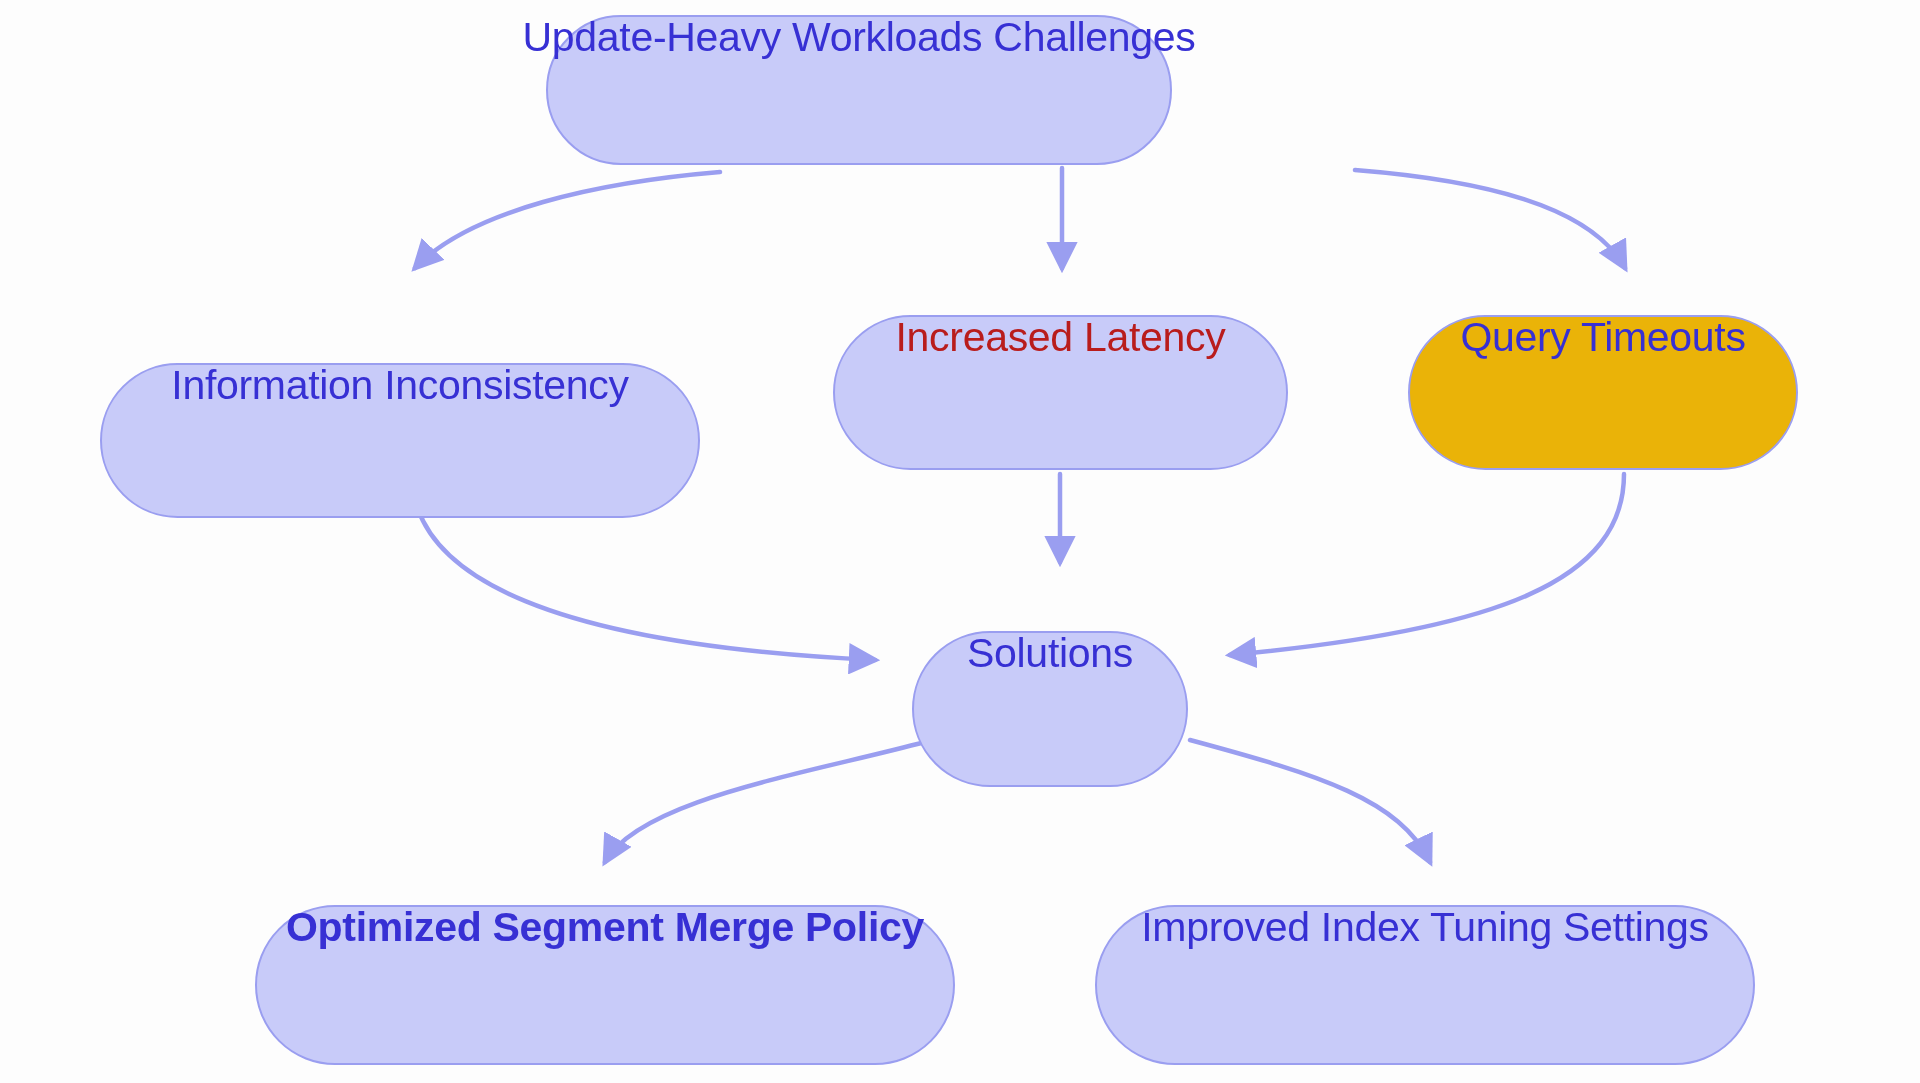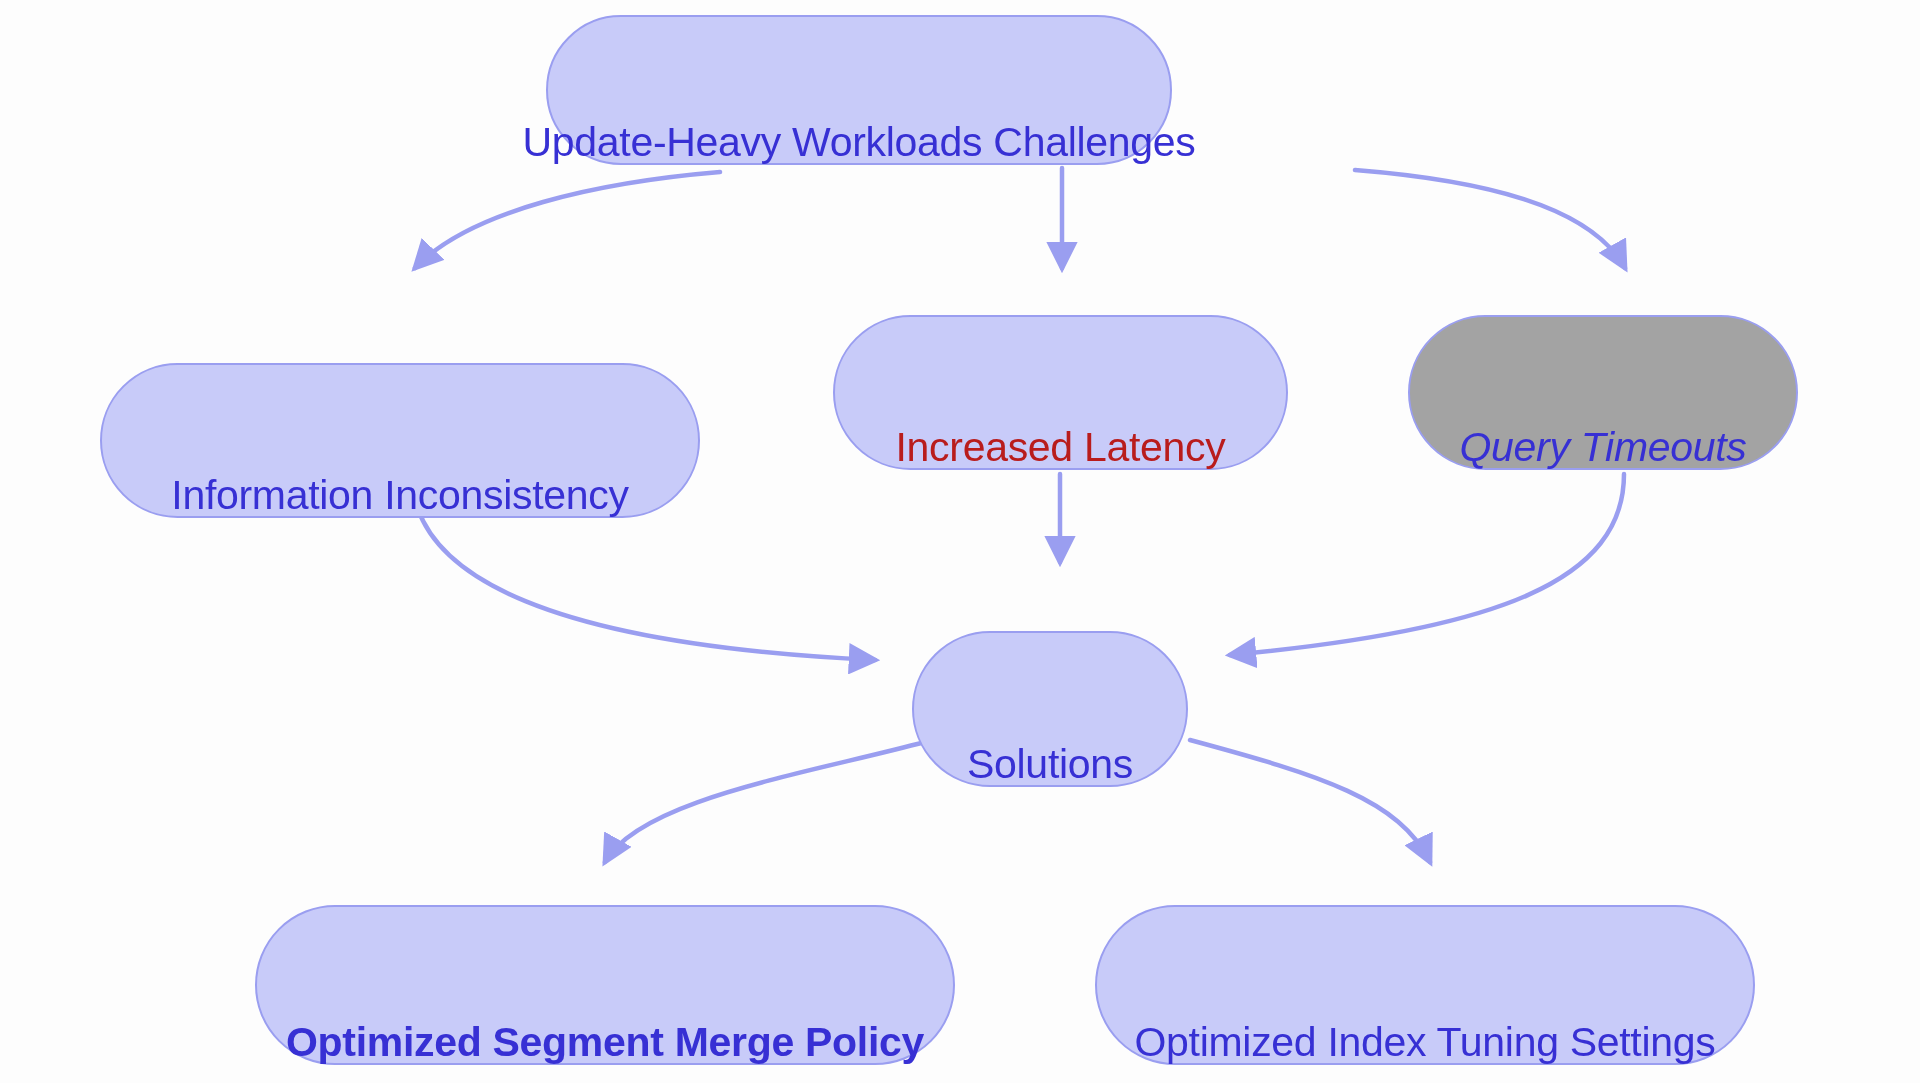--- a/index.html
+++ b/index.html
@@ -23,21 +23,21 @@
     left: 0;
     top: 0;
     width: 1920px;
     height: 1083px;
     pointer-events: none;
   }
   .node {
     position: absolute;
     box-sizing: border-box;
     display: flex;
-    align-items: flex-end;
+    align-items: flex-start;
     justify-content: center;
     background: #c8cbf9;
     border: 2px solid #9a9ef0;
     color: #3730d4;
     font-size: 41px;
     font-weight: 400;
     letter-spacing: -0.3px;
     line-height: 1;
     white-space: nowrap;
     font-family: "Liberation Sans", "DejaVu Sans", sans-serif;
@@ -105,29 +105,29 @@
   </div>
 
   <div class="node" id="node-inconsist" style="background: rgb(200, 203, 249); border-color: rgb(154, 158, 240); color: rgb(55, 48, 212);">
     <span class="node-label">Information Inconsistency</span>
   </div>
 
   <div class="node" id="node-latency" style="background: rgb(200, 203, 249); border-color: rgb(154, 158, 240); color: #b91c1c;">
     <span class="node-label">Increased Latency</span>
   </div>
 
-  <div class="node" id="node-timeouts" style="background: #a3a3a3; border-color: rgb(154, 158, 240); color: rgb(55, 48, 212); font-style: italic;">
+  <div class="node" id="node-timeouts" style="background: #eab308; border-color: rgb(154, 158, 240); color: rgb(55, 48, 212);">
     <span class="node-label">Query Timeouts</span>
   </div>
 
   <div class="node" id="node-solutions" style="background: rgb(200, 203, 249); border-color: rgb(154, 158, 240); color: rgb(55, 48, 212); margin-top: 24px;">
     <span class="node-label">Solutions</span>
   </div>
 
   <div class="node" id="node-merge" style="background: rgb(200, 203, 249); border-color: rgb(154, 158, 240); color: rgb(55, 48, 212);">
     <span class="node-label">Optimized Segment Merge Policy</span>
   </div>
 
   <div class="node" id="node-tuning" style="background: rgb(200, 203, 249); border-color: rgb(154, 158, 240); color: rgb(55, 48, 212);">
-    <span class="node-label">Optimized Index Tuning Settings</span>
+    <span class="node-label">Improved Index Tuning Settings</span>
   </div>
 
 </div>
 
 </body></html>

